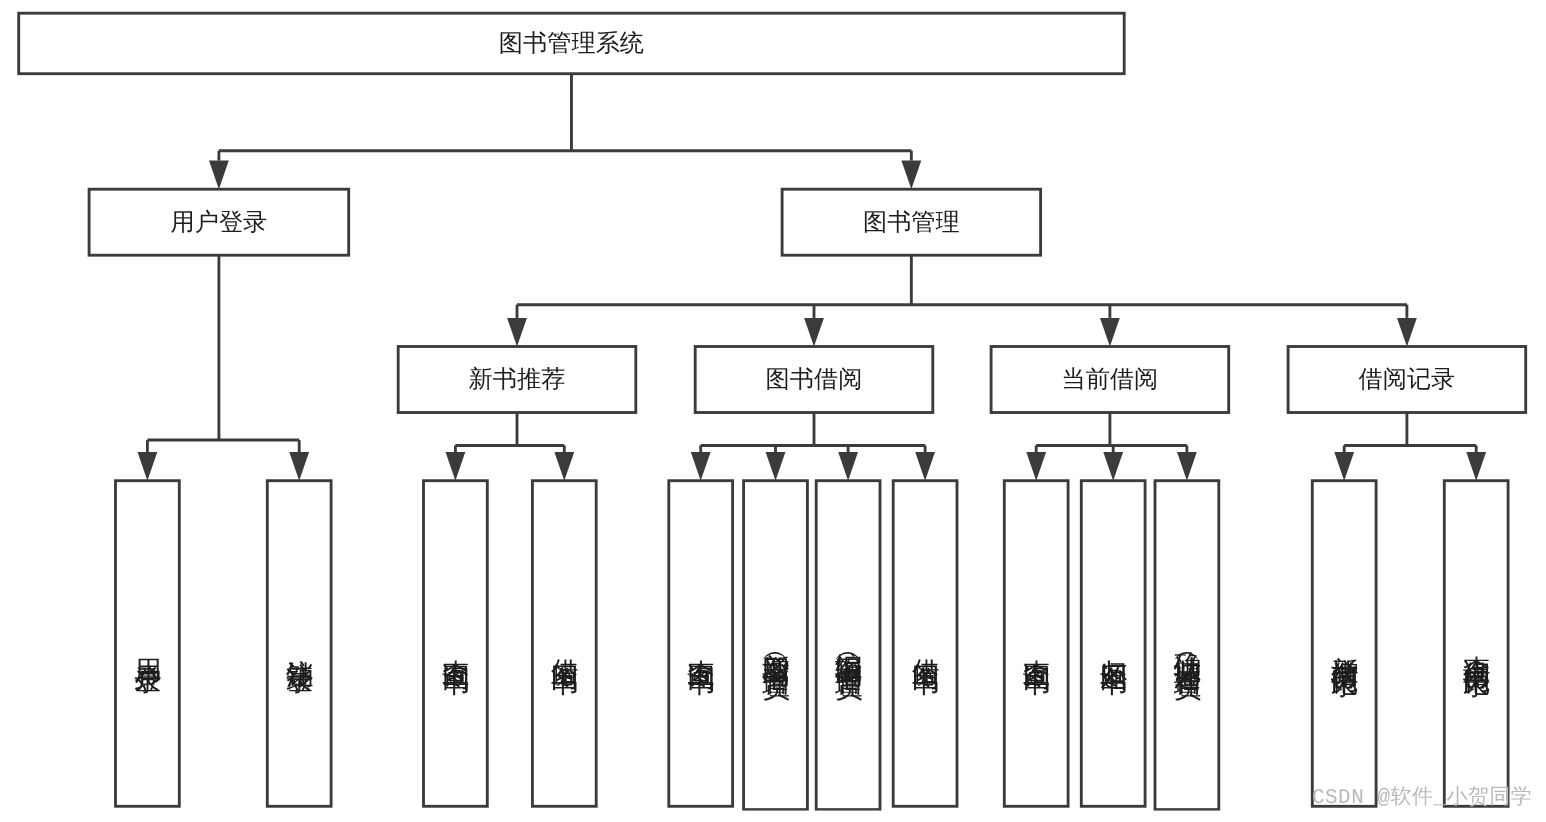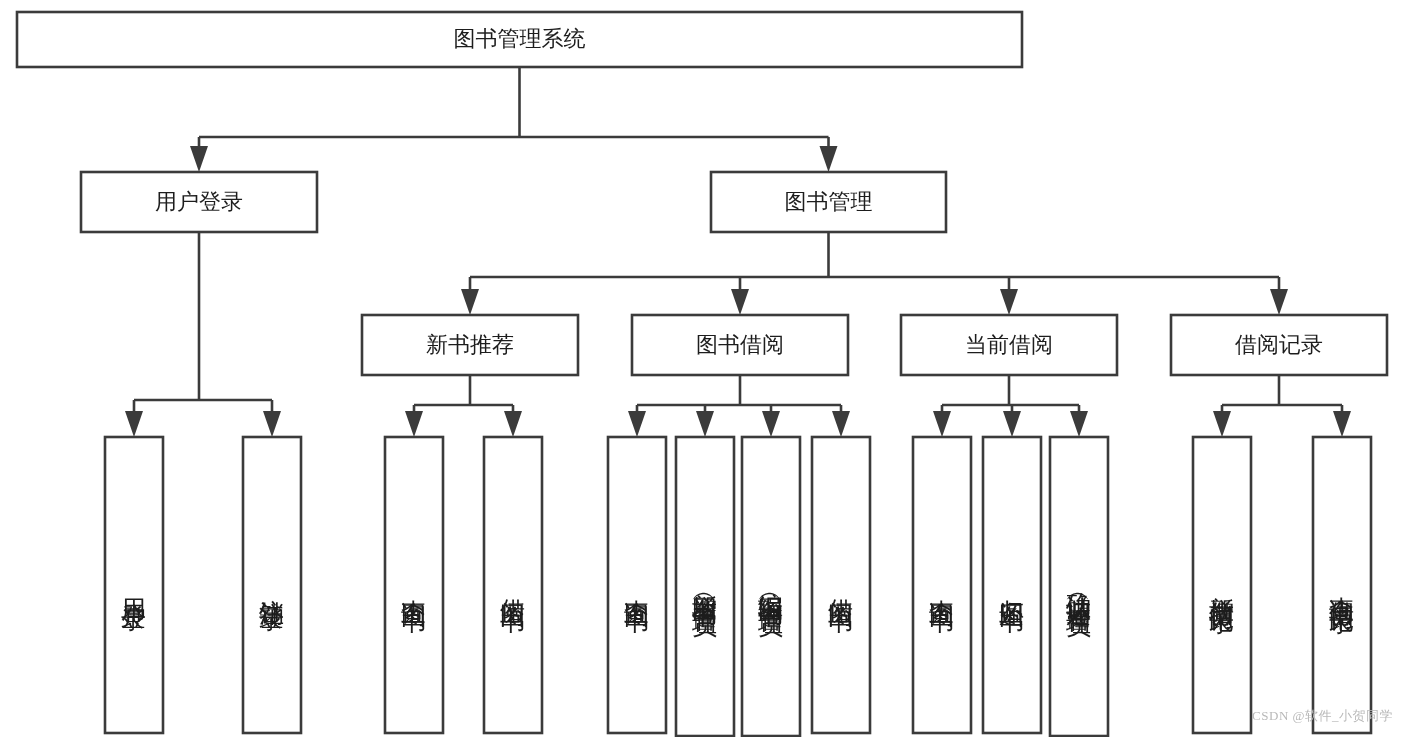--- a/index.html
+++ b/index.html
@@ -61,23 +61,23 @@
     font-size: 25px;
     line-height: 1.12;
     letter-spacing: 3px;
     color: #1d1d1d;
     white-space: nowrap;
     text-align: center;
   }
   .watermark {
     position: absolute;
     right: 12px;
-    bottom: 12px;
-    font-family: Liberation Serif, serif;
-    font-size: 13px;
+    bottom: 0;
+    font-family: Liberation Mono, monospace;
+    font-size: 19px;
     color: #b9b9b9;
     letter-spacing: 0.5px;
     white-space: nowrap;
   }
 </style>
 </head>
 <body>
 
 <div id="canvas">
 

